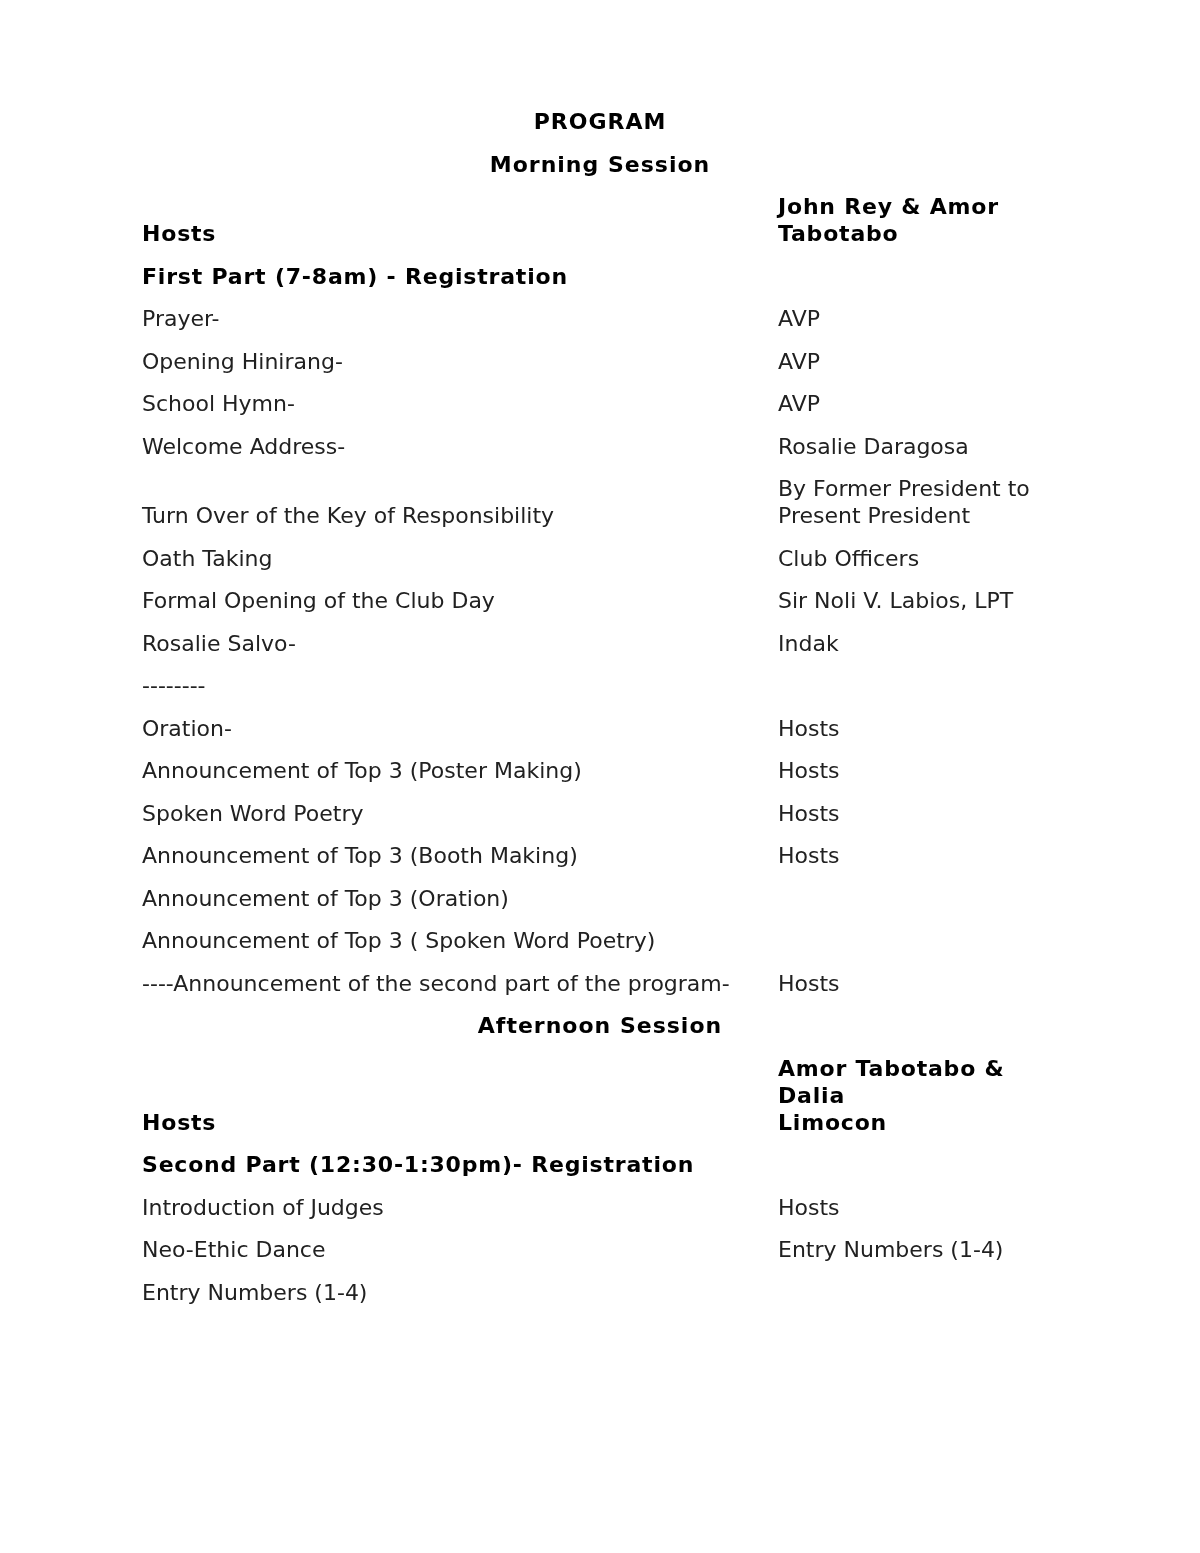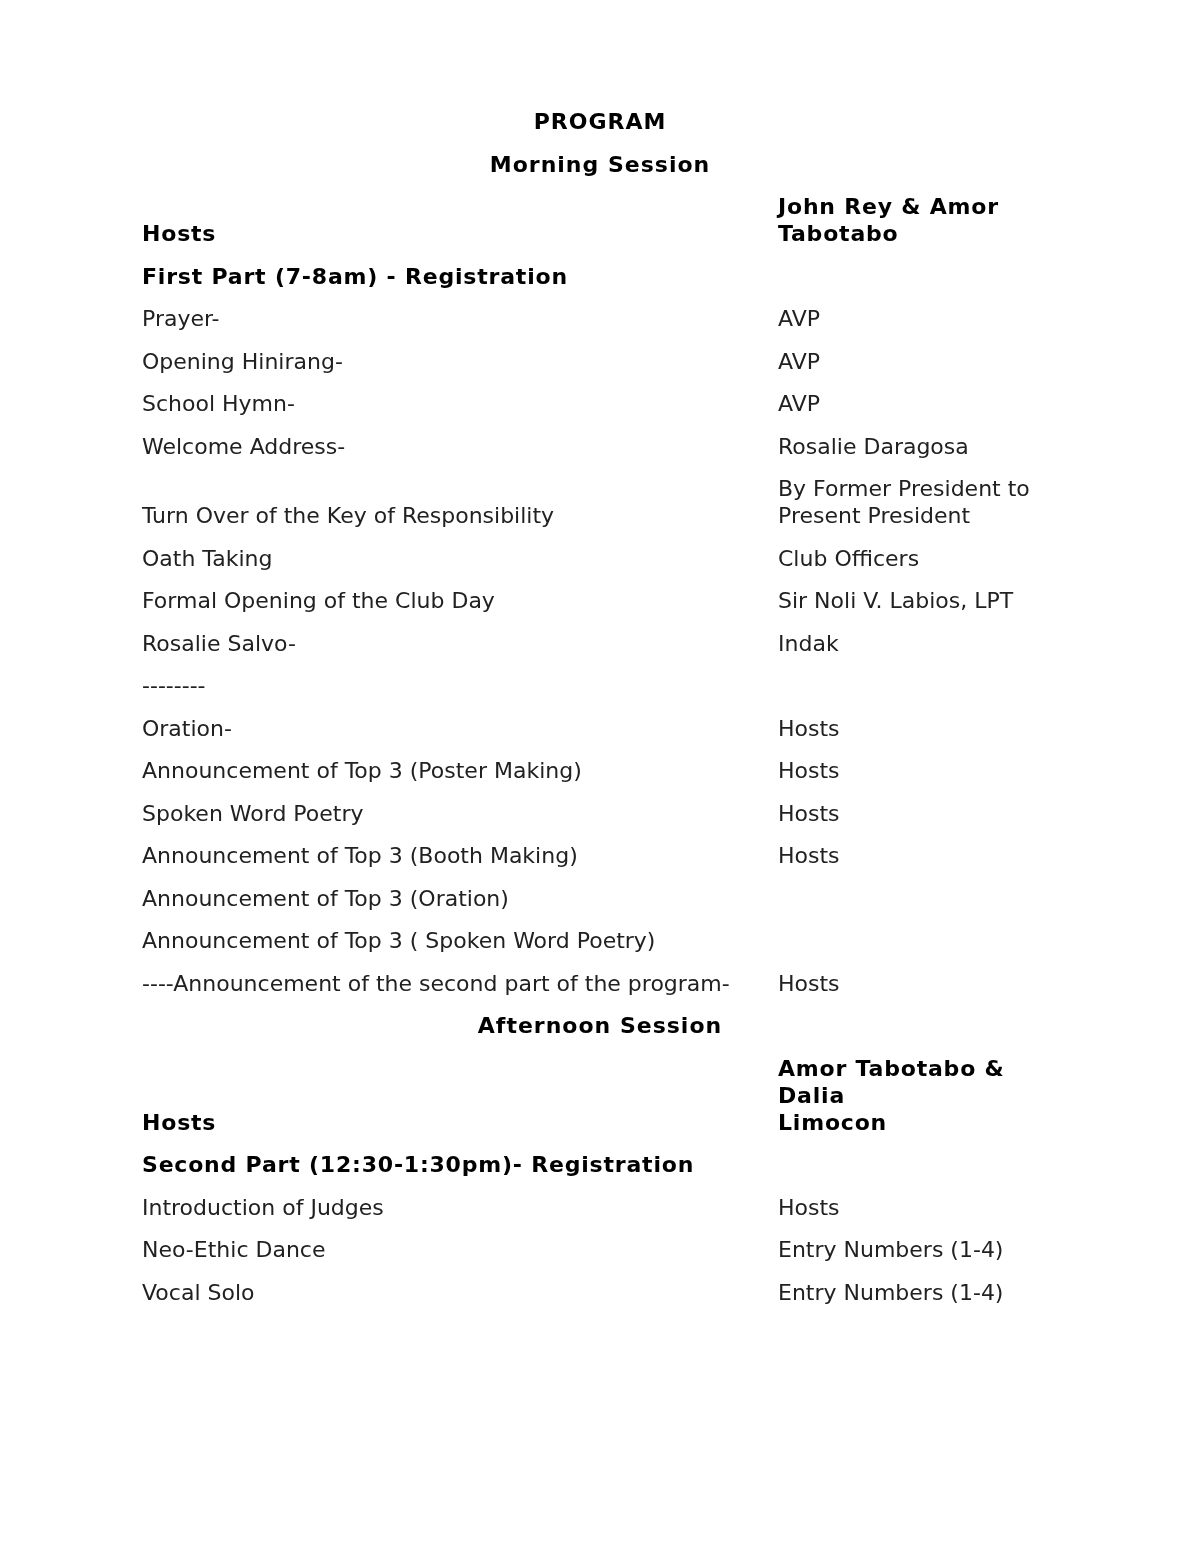--- a/index.html
+++ b/index.html
@@ -159,19 +159,18 @@
 
     <div class="row">
       <div class="cell-left">Introduction of Judges</div>
       <div class="cell-right">Hosts</div>
     </div>
     <div class="row">
       <div class="cell-left">Neo-Ethic Dance</div>
       <div class="cell-right">Entry Numbers (1-4)</div>
     </div>
     <div class="row">
-      <div class="cell-left">Vocal Solo</div>
       <div class="cell-right">Entry Numbers (1-4)</div>
     </div>
 
   </div>
 
 </div>
 
 </body></html>

